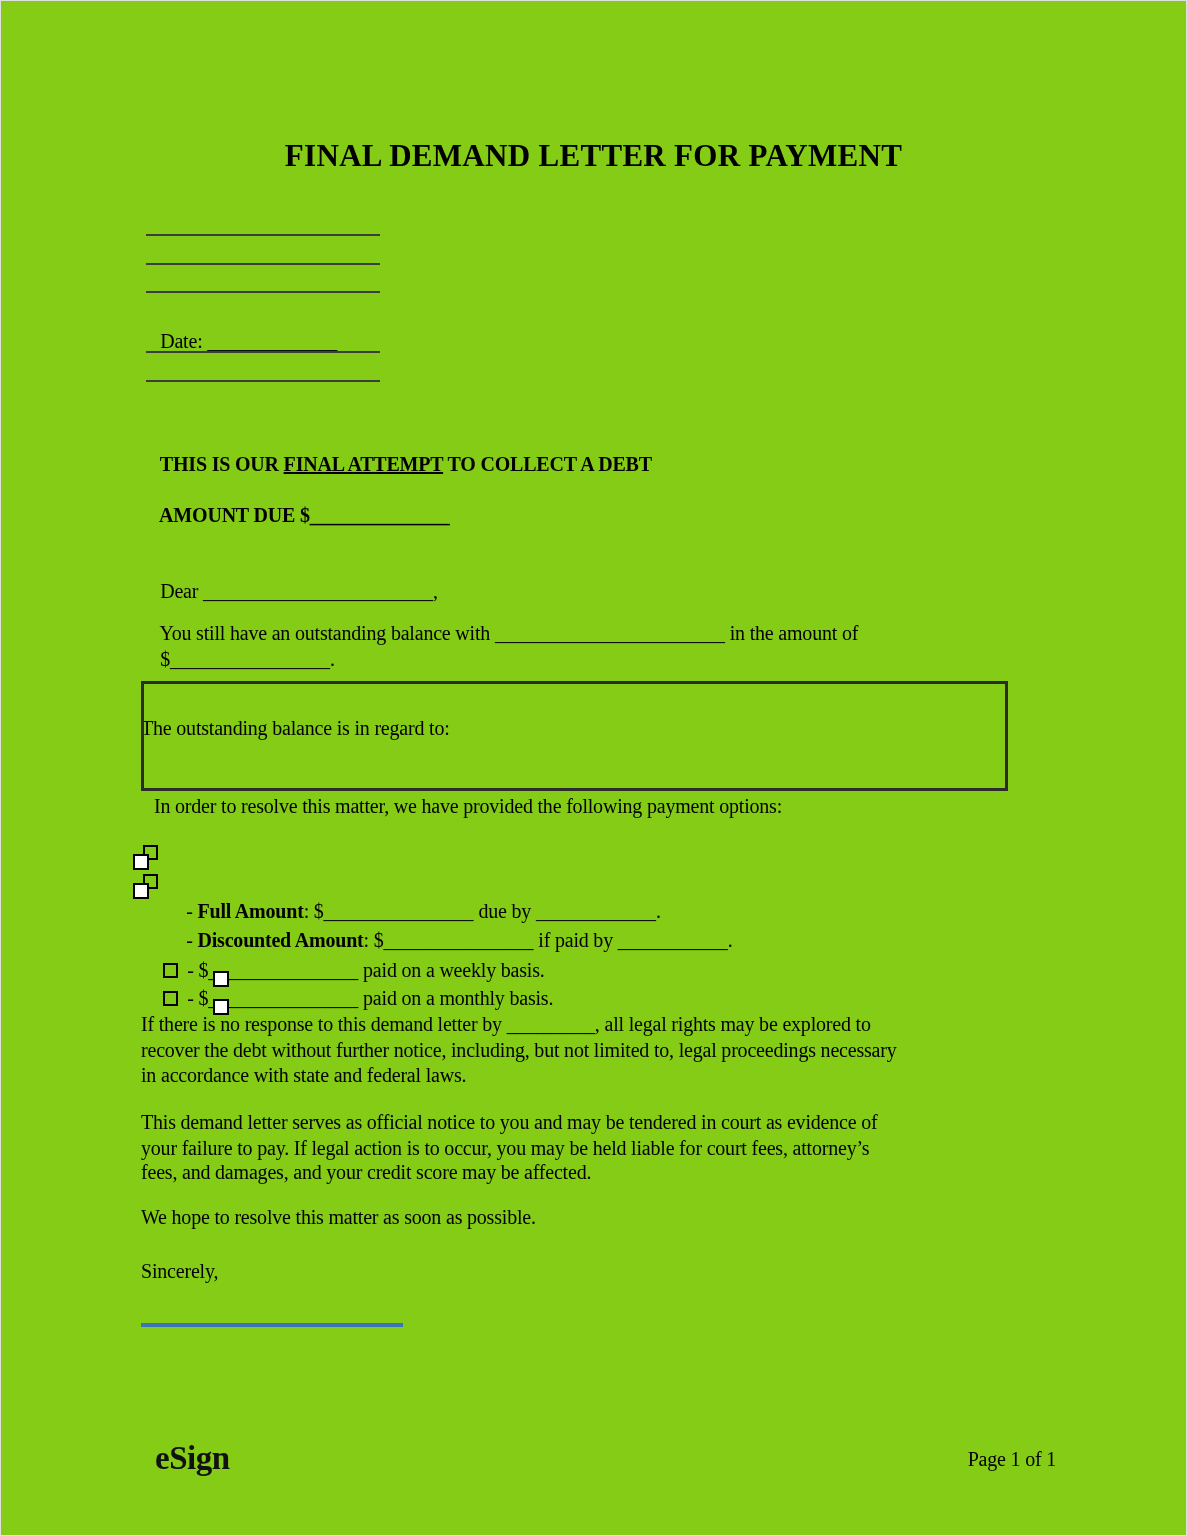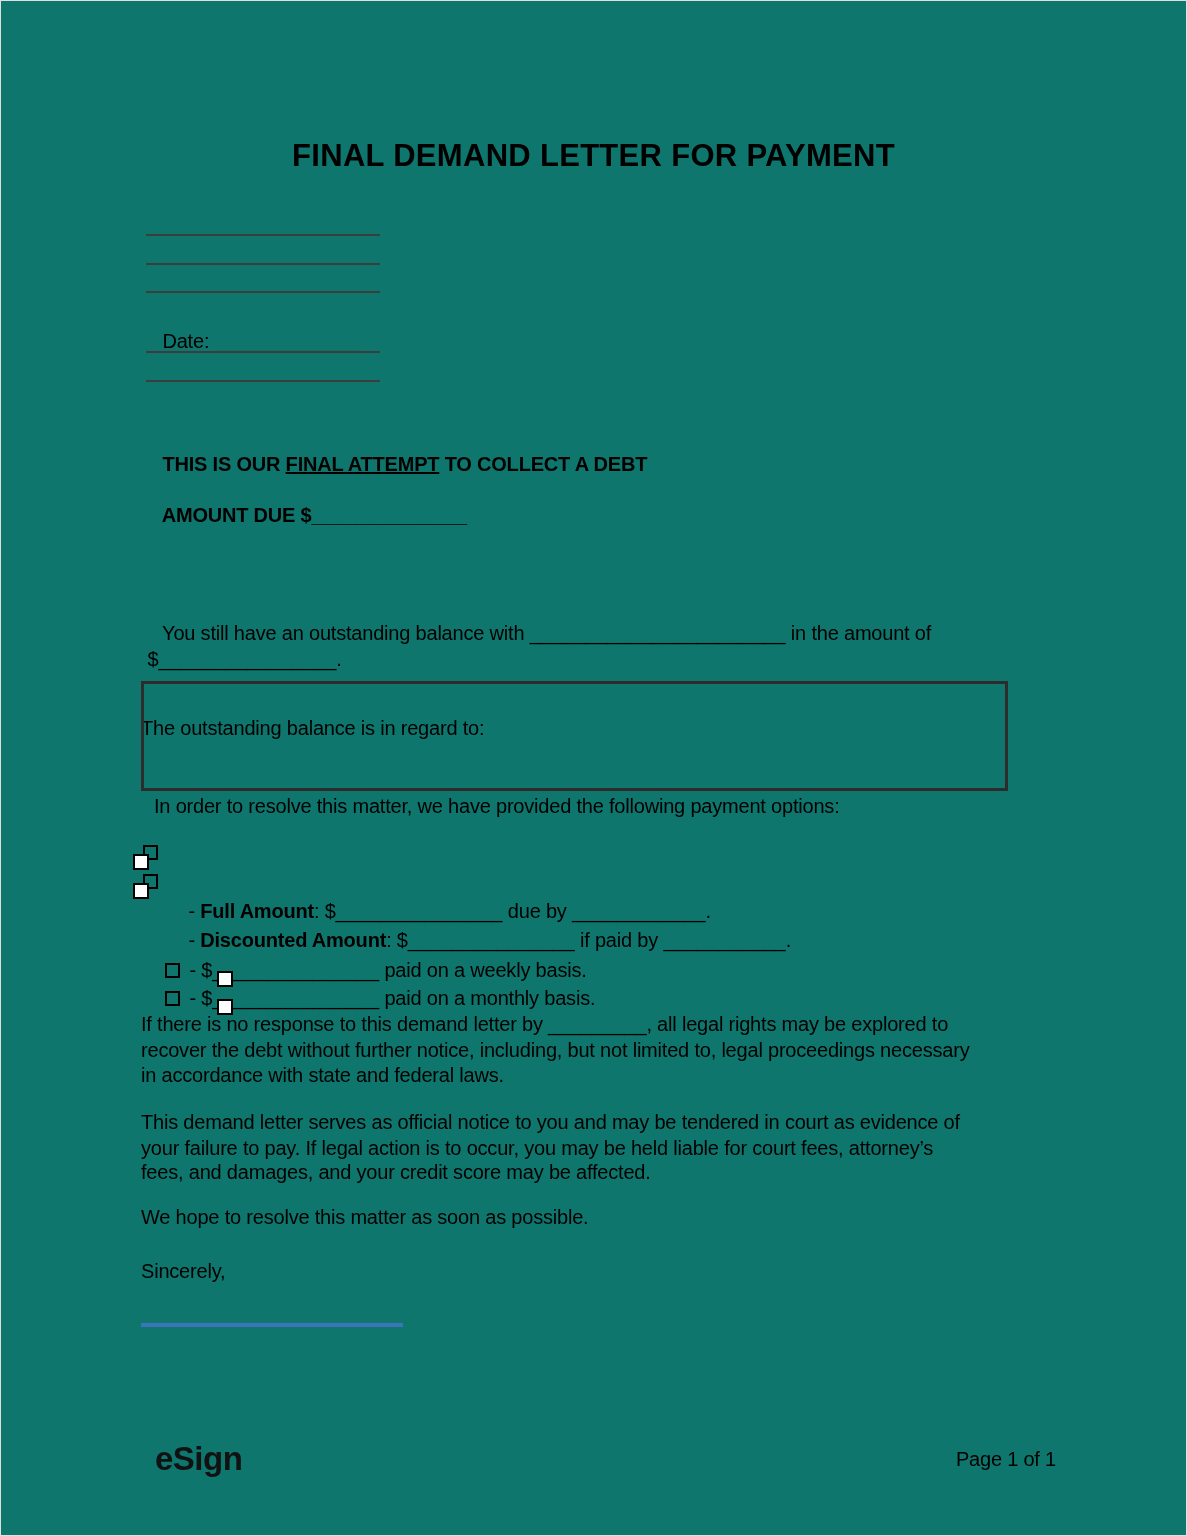--- a/index.html
+++ b/index.html
@@ -1,18 +1,18 @@
 <!DOCTYPE html>
 <html><head>
 <meta charset="utf-8">
 <style>
   html,body { margin:0; padding:0; background:#ffffff; }
   .page {
-    position:relative; width:1187px; height:1536px; background:#0f766e;
-    font-family:Liberation Sans, sans-serif; color:#000;
+    position:relative; width:1187px; height:1536px; background:#84cc16;
+    font-family:Liberation Serif, serif; color:#000;
     box-shadow: inset 0 0 0 1px #e0e0e0; overflow:hidden;
   }
   .abs { position:absolute; }
   .body-text { font-size:20px; line-height:26px; letter-spacing:-0.2px; white-space:pre; }
   .bold { font-weight:bold; }
   .blank { letter-spacing:0; }
   .underlined { text-decoration:underline; }
   .title {
     position:absolute; top:138px; left:0; width:100%; text-align:center;
     font-size:31px; font-weight:bold; letter-spacing:0.3px; white-space:pre;
@@ -52,25 +52,28 @@
   <div class="rule" style="top:380px;"></div>
 
   <div class="abs body-text bold" style="left:141px; top:425px;">
     <span>THIS IS OUR </span><span class="underlined">FINAL ATTEMPT</span><span> TO COLLECT A DEBT</span>
   </div>
 
   <div class="abs body-text bold" style="left:141px; top:476px;">
     <span>AMOUNT DUE $</span><span class="blank">______________</span>
   </div>
 
+  <div class="abs body-text" style="left:141px; top:552px;">
+    <span>Dear </span><span class="blank">_______________________</span><span>,</span>
+  </div>
 
   <div class="abs body-text" style="left:141px; top:594px;">
     <span>You still have an outstanding balance with </span><span class="blank">_______________________</span><span> in the amount of</span>
   </div>
-  <div class="abs body-text" style="left:126px; top:620px;">
+  <div class="abs body-text" style="left:141px; top:620px;">
     <span>$</span><span class="blank">________________</span><span>.</span>
   </div>
 
   <div class="abs body-text" style="left:141px; top:671px; z-index:1;margin-top:44px;">The outstanding balance is in regard to:</div>
   <div class="regard-box"></div>
 
   <div class="abs body-text" style="left:154px; top:793px;">In order to resolve this matter, we have provided the following payment options:</div>
 
   <div class="opt-row body-text" style="left:133px; top:846px;">
     <span class="cbx-cluster">

